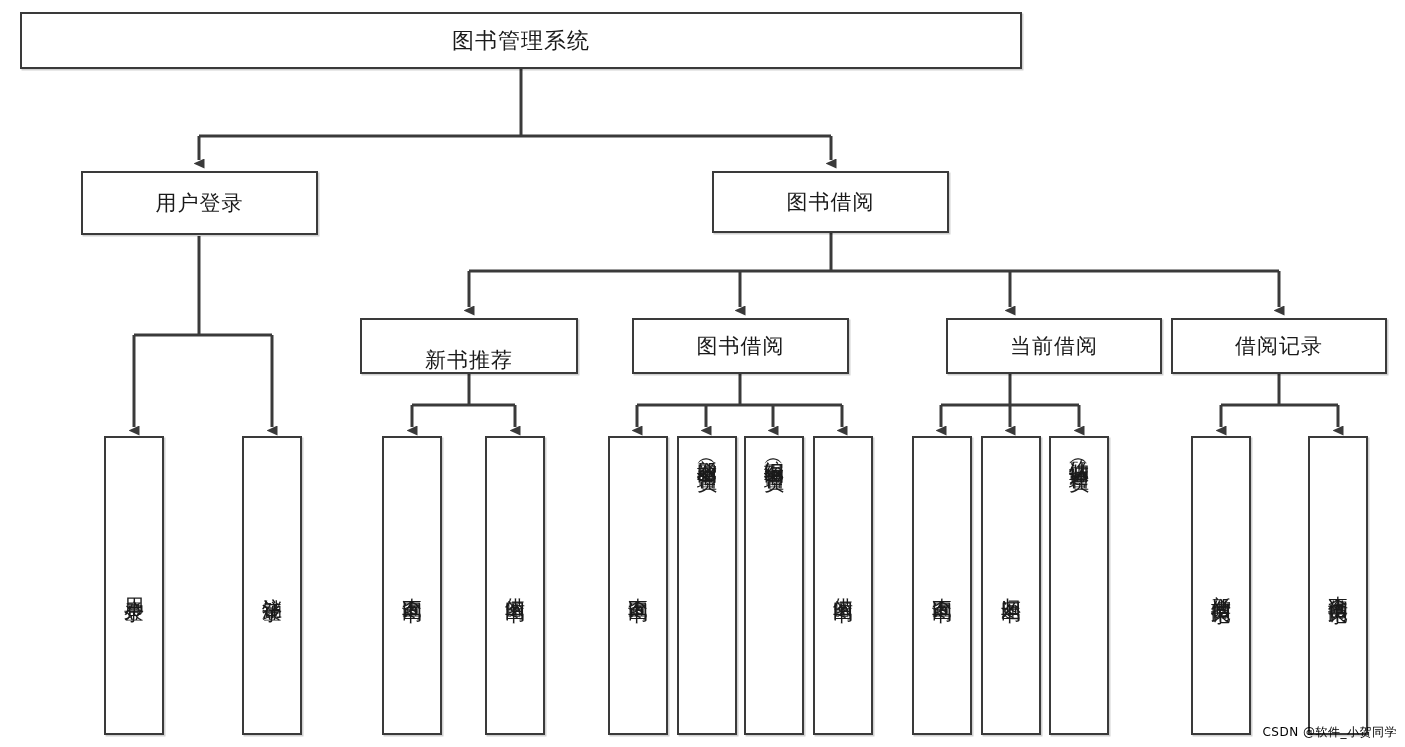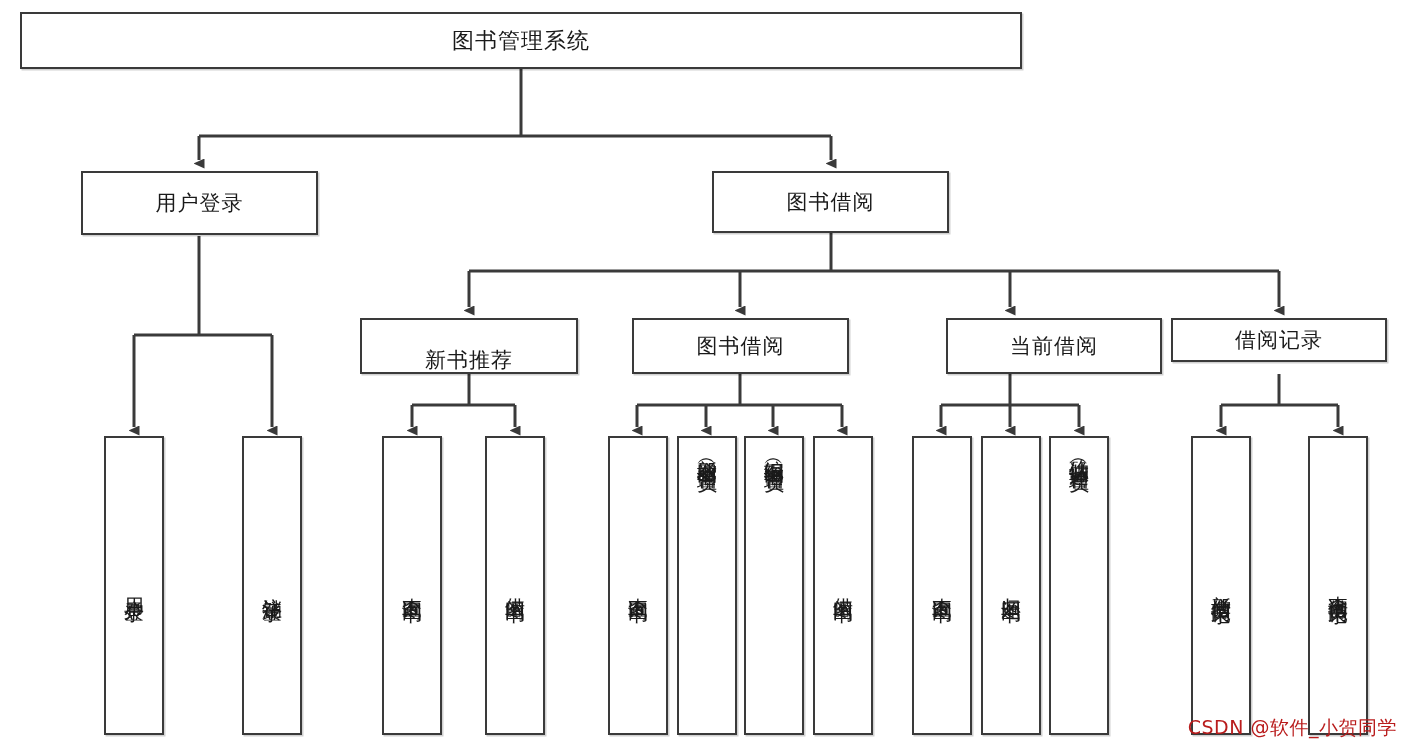--- a/index.html
+++ b/index.html
@@ -61,22 +61,22 @@
     text-align: center;
   }
   .node.leaf.centered {
     align-items: center;
     padding-top: 0;
   }
   #watermark {
     position: absolute;
     right: 8px;
     bottom: 6px;
-    font-size: 19px;
-    color: #b91c1c;
+    font-size: 12px;
+    color: #000000;
     letter-spacing: 0.5px;
     white-space: nowrap;
     user-select: none;
   }
 </style>
 </head>
 <body>
 
 <div id="canvas">
 
@@ -143,21 +143,21 @@
 
   <div class="node level2" style="left:360px; top:318px; width:218px; height:56px;align-items:flex-end;">
     <span class="label">新书推荐</span>
   </div>
   <div class="node level2" style="left:632px; top:318px; width:217px; height:56px;text-align:center;">
     <span class="label">图书借阅</span>
   </div>
   <div class="node level2" style="left:946px; top:318px; width:216px; height:56px;">
     <span class="label">当前借阅</span>
   </div>
-  <div class="node level2" style="left:1171px; top:318px; width:216px; height:44px;">
+  <div class="node level2" style="left:1171px; top:318px; width:216px; height:56px;">
     <span class="label">借阅记录</span>
   </div>
 
   <div class="node leaf centered" style="left:104px; top:436px; width:60px; height:299px;">
     <span class="label">用户登录</span>
   </div>
   <div class="node leaf centered" style="left:242px; top:436px; width:60px; height:299px;">
     <span class="label">注销登录</span>
   </div>
 

